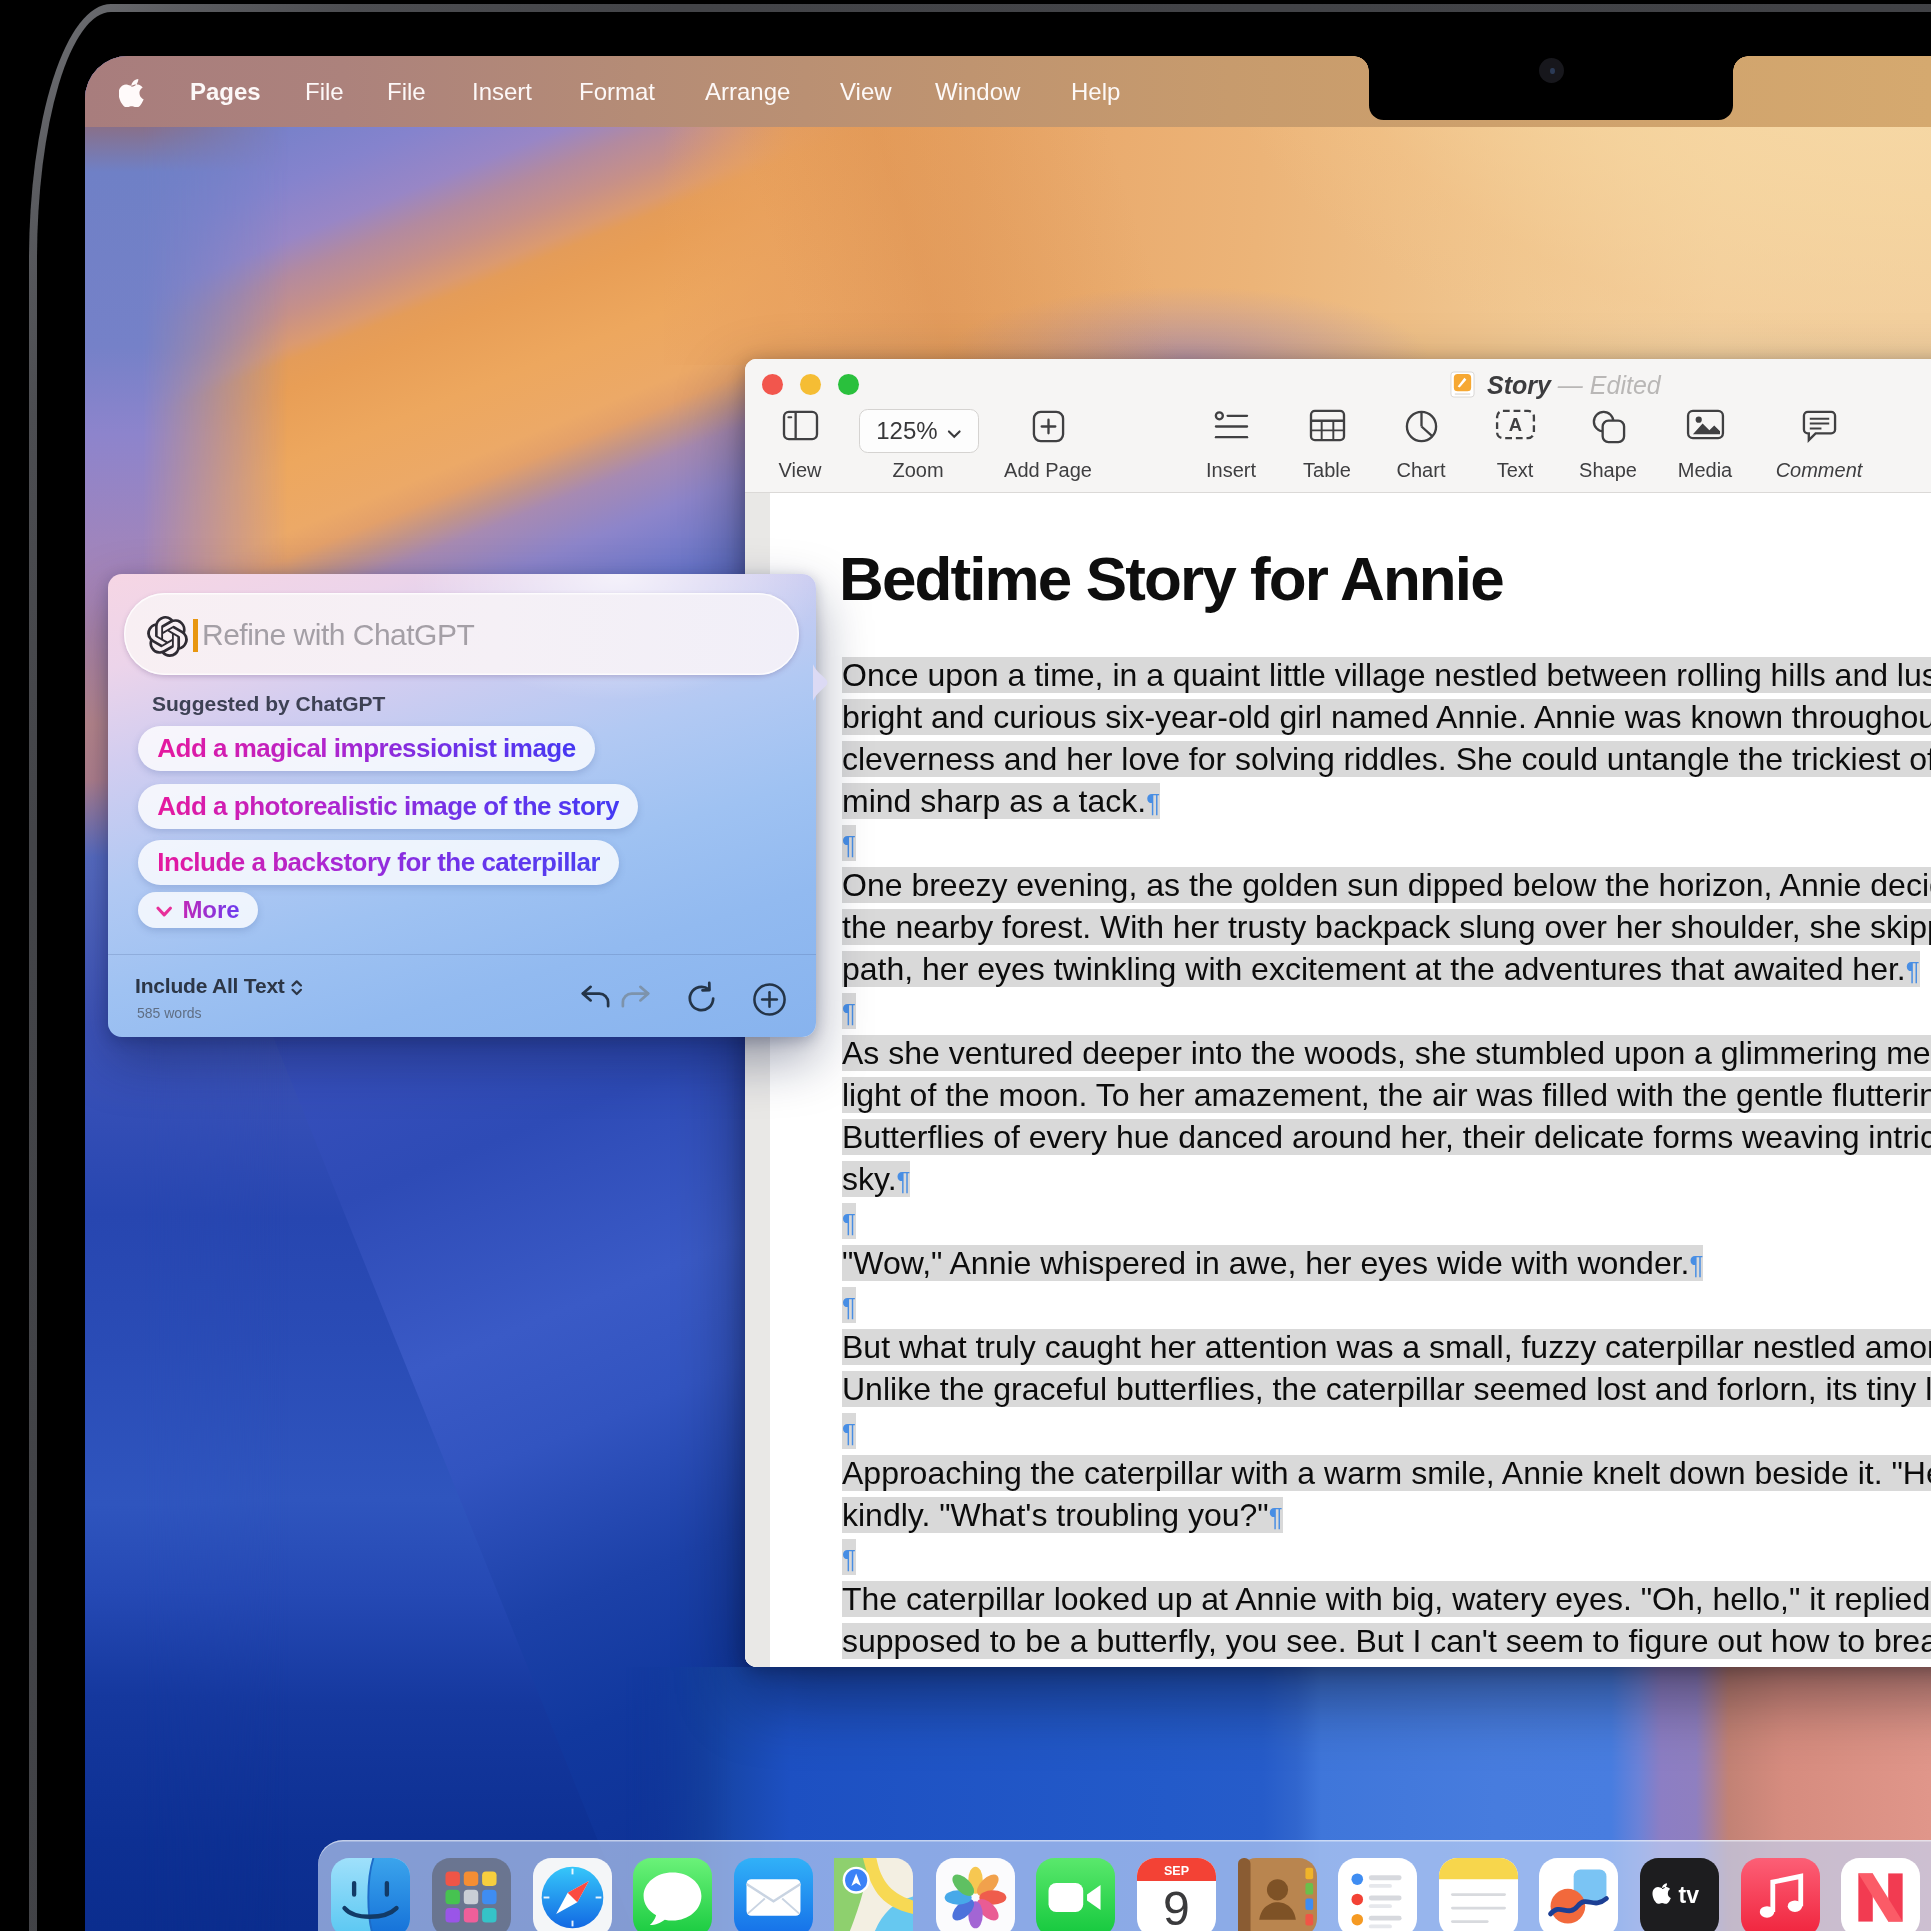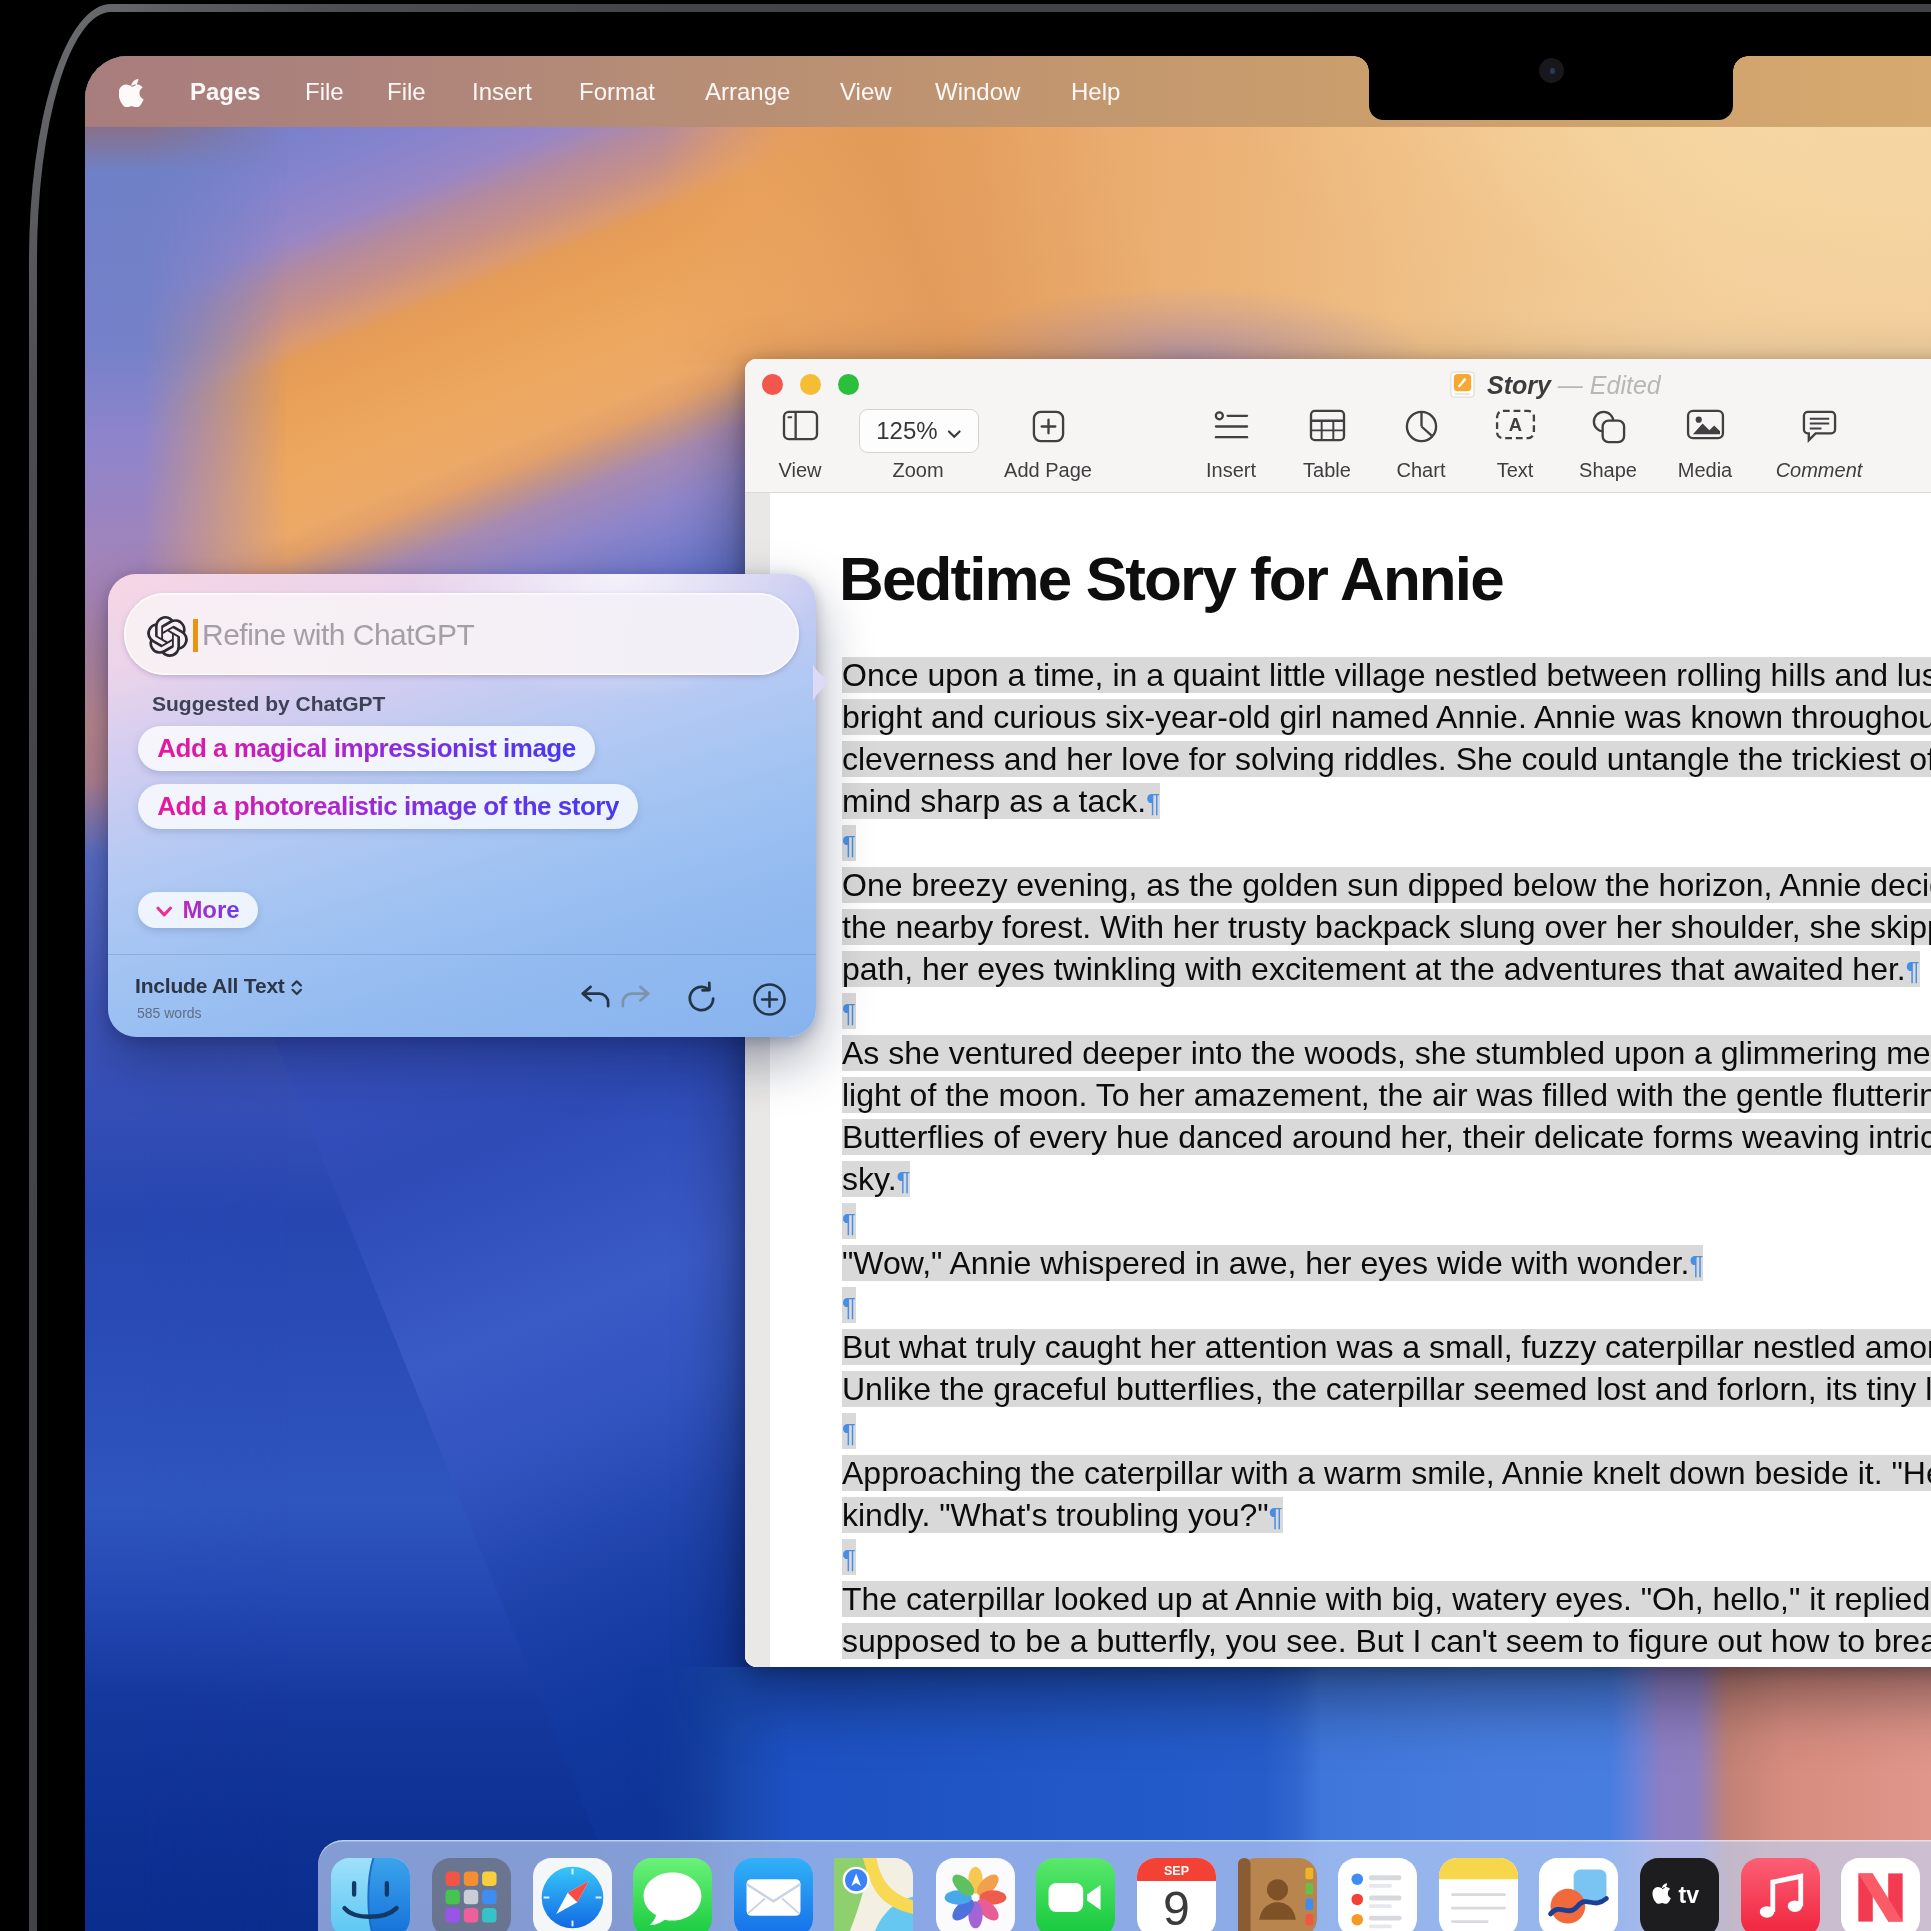--- a/index.html
+++ b/index.html
@@ -46,21 +46,21 @@
 #zoombtn{position:absolute;left:114px;top:50px;width:118px;height:42px;background:#fdfdfd;border:1px solid #d5d3d1;border-radius:8.7px;font-size:24px;color:#38383a;text-align:center;line-height:42px;}
 #wcontent{position:absolute;left:0;top:134px;right:0;bottom:0;background:#fff;}
 #canvasstrip{position:absolute;left:0;top:0;width:25px;height:100%;background:#e9e8e6;}
 #doc{position:absolute;left:97px;top:0;width:1448px;}
 #heading{position:absolute;left:-2.9px;top:50px;font-size:62px;font-weight:bold;color:#0e0e0e;letter-spacing:-1.9px;white-space:nowrap;}
 #bodytext{position:absolute;left:0px;top:161px;width:1448px;font-size:32px;line-height:42px;color:#0c0c0c;letter-spacing:0px;}
 #bodytext div{white-space:nowrap;height:42px;}
 .hl{background:#d9d9d9;}
 .pm{color:#488ee4;font-size:26px;}
 
-#popup{position:absolute;left:23px;top:518px;width:708px;height:463px;border-radius:28px;
+#popup{position:absolute;left:23px;top:518px;width:708px;height:463px;border-radius:14px;
 background:linear-gradient(163deg,#f6d6e4 0%,#ecd4ea 14%,#d2cdf0 28%,#b2c9f3 46%,#9fc2f2 62%,#92baf0 78%,#87b3ee 100%);
 box-shadow:0 23px 53px rgba(10,20,60,.38),0 3.9px 13.5px rgba(10,20,60,.22);}
 #popglow{position:absolute;left:0;top:0;right:0;height:290px;border-radius:16.4px;background:radial-gradient(ellipse 50% 75% at 72% 0%,rgba(255,255,255,.72),rgba(255,255,255,0) 58%);}
 #ptail{position:absolute;left:705px;top:89px;}
 #pinput{position:absolute;left:16.4px;top:19.3px;width:675px;height:82px;border-radius:42px;background:linear-gradient(92deg,#f8eff3 0%,#f5f0f6 55%,#f1eff8 100%);box-shadow:0 1.9px 5.8px rgba(100,80,130,.28),inset 0 0 0 1.4px rgba(255,255,255,.75);}
 #gptlogo{position:absolute;left:39px;top:42px;}
 #cursor{position:absolute;left:85px;top:45px;width:4.8px;height:33px;background:#e8960f;}
 #phint{position:absolute;left:94px;top:44px;font-size:30px;letter-spacing:-0.5px;color:#a49fa6;}
 #sugg{position:absolute;left:44px;top:118px;font-size:21px;font-weight:bold;letter-spacing:0px;color:#3d4154;}
 .pill{position:absolute;left:30px;height:45px;border-radius:23px;background:rgba(255,255,255,.80);box-shadow:0 2.9px 7.7px rgba(70,100,160,.25);font-size:26px;font-weight:bold;line-height:45px;padding:0 19.3px;letter-spacing:-0.5px;white-space:nowrap;}
@@ -230,20 +230,21 @@
       </svg>
     <div id="pinput"></div>
     <svg id="gptlogo" width="41" height="41" viewBox="0 0 24 24">
         <path fill="#2f2b33" d="M22.2819 9.8211a5.9847 5.9847 0 0 0-.5157-4.9108 6.0462 6.0462 0 0 0-6.5098-2.9A6.0651 6.0651 0 0 0 4.9807 4.1818a5.9847 5.9847 0 0 0-3.9977 2.9 6.0462 6.0462 0 0 0 .7427 7.0966 5.98 5.98 0 0 0 .511 4.9107 6.051 6.051 0 0 0 6.5146 2.9001A5.9847 5.9847 0 0 0 13.2599 24a6.0557 6.0557 0 0 0 5.7718-4.2058 5.9894 5.9894 0 0 0 3.9977-2.9001 6.0557 6.0557 0 0 0-.7475-7.0729zm-9.022 12.6081a4.4755 4.4755 0 0 1-2.8764-1.0408l.1419-.0804 4.7783-2.7582a.7948.7948 0 0 0 .3927-.6813v-6.7369l2.02 1.1686a.071.071 0 0 1 .038.052v5.5826a4.504 4.504 0 0 1-4.4945 4.4944zm-9.6607-4.1254a4.4708 4.4708 0 0 1-.5346-3.0137l.142.0852 4.783 2.7582a.7712.7712 0 0 0 .7806 0l5.8428-3.3685v2.3324a.0804.0804 0 0 1-.0332.0615L9.74 19.9502a4.4992 4.4992 0 0 1-6.1408-1.6464zM2.3408 7.8956a4.485 4.485 0 0 1 2.3655-1.9728V11.6a.7664.7664 0 0 0 .3879.6765l5.8144 3.3543-2.0201 1.1685a.0757.0757 0 0 1-.071 0l-4.8303-2.7865A4.504 4.504 0 0 1 2.3408 7.8956zm16.5963 3.8558L13.1038 8.364 15.1192 7.2a.0757.0757 0 0 1 .071 0l4.8303 2.7913a4.4944 4.4944 0 0 1-.6765 8.1042v-5.6772a.79.79 0 0 0-.407-.667zm2.0107-3.0231l-.142-.0852-4.7735-2.7818a.7759.7759 0 0 0-.7854 0L9.409 9.2297V6.8974a.0662.0662 0 0 1 .0284-.0615l4.8303-2.7866a4.4992 4.4992 0 0 1 6.6802 4.66zM8.3065 12.863l-2.02-1.1638a.0804.0804 0 0 1-.038-.0567V6.0742a4.4992 4.4992 0 0 1 7.3757-3.4537l-.142.0805L8.704 5.459a.7948.7948 0 0 0-.3927.6813zm1.0976-2.3654l2.602-1.4998 2.6069 1.4998v2.9994l-2.5974 1.4997-2.6067-1.4997Z"></path>
       </svg>
     <div id="cursor"></div>
     <div id="phint">Refine with ChatGPT</div>
     <div id="sugg">Suggested by ChatGPT</div>
     <div class="pill" id="pill1"><span class="gt1">Add a magical impressionist image</span></div>
     <div class="pill" id="pill2"><span class="gt2">Add a photorealistic image of the story</span></div>
+    <div class="pill" id="pill3"><span class="gt3">Include a backstory for the caterpillar</span></div>
     <div id="more"><svg width="16.4" height="12.6" viewBox="0 0 16 12" style="margin-right:9.7px;">
           <path d="M2 3 L8 9.5 L14 3" fill="none" stroke="#e82f9a" stroke-width="3" stroke-linecap="round" stroke-linejoin="round"></path>
         </svg><span class="gtm">More</span></div>
     <div id="pdivider"></div>
     <div id="inclall">Include All Text <svg width="13.5" height="17.4" viewBox="0 0 16 20" style="vertical-align:-2.9px;">
           <path d="M3 7.5 L8 2.5 L13 7.5 M3 12.5 L8 17.5 L13 12.5" fill="none" stroke="#2c3646" stroke-width="2.6" stroke-linecap="round" stroke-linejoin="round"></path>
         </svg></div>
     <div id="wordcount">585 words</div>
     <svg class="bico" style="left:470px;" width="35" height="33" viewBox="0 0 36 34">
         <path d="M13 6 L5 13 L13 20" fill="none" stroke="#243447" stroke-width="2.8" stroke-linecap="round" stroke-linejoin="round"></path>

